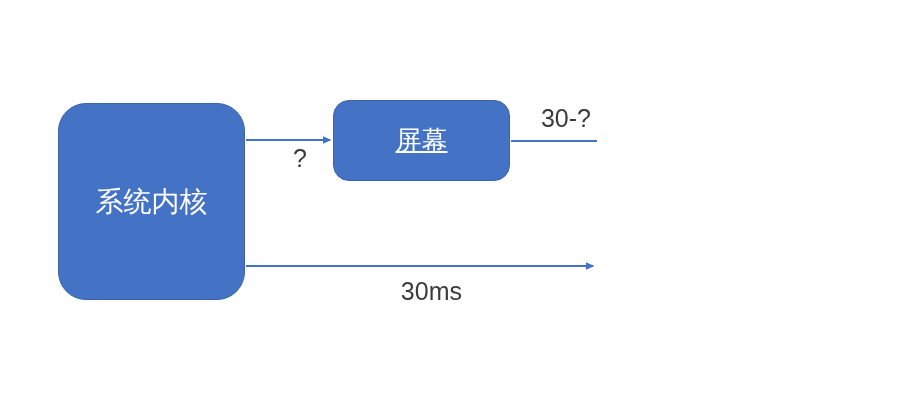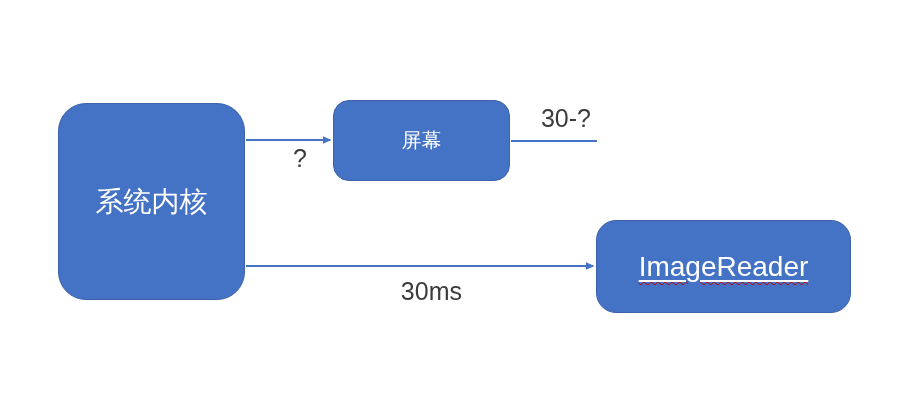--- a/index.html
+++ b/index.html
@@ -29,21 +29,22 @@
   .node-system-kernel {
     left: 58px; top: 103px;
     width: 187px; height: 197px;
     border-radius: 28px;
     font-size: 28px;
   }
   .node-screen {
     left: 333px; top: 100px;
     width: 177px; height: 81px;
     border-radius: 16px;
-    font-size: 20px;
+    font-size: 26px;
+    text-decoration: underline;
   }
   .node-image-reader {
     left: 596px; top: 220px;
     width: 255px; height: 93px;
     border-radius: 20px;
     font-size: 28px;
   }
   .misspelled {
     text-decoration: underline wavy #C00000 1px;
     text-underline-offset: 5px;
@@ -86,21 +87,18 @@
   </svg>
 
   <div class="node node-system-kernel">
     <span>系统内核</span>
   </div>
 
   <div class="node node-screen">
     <span>屏幕</span>
   </div>
 
-  <div class="node node-image-reader">
-    <span class="misspelled"><span class="inner-underline">ImageReader</span></span>
-  </div>
 
   <div class="edge-label label-q">?</div>
   <div class="edge-label label-30q">30-?</div>
   <div class="edge-label label-30ms">30ms</div>
 
 </div>
 
 </body></html>

